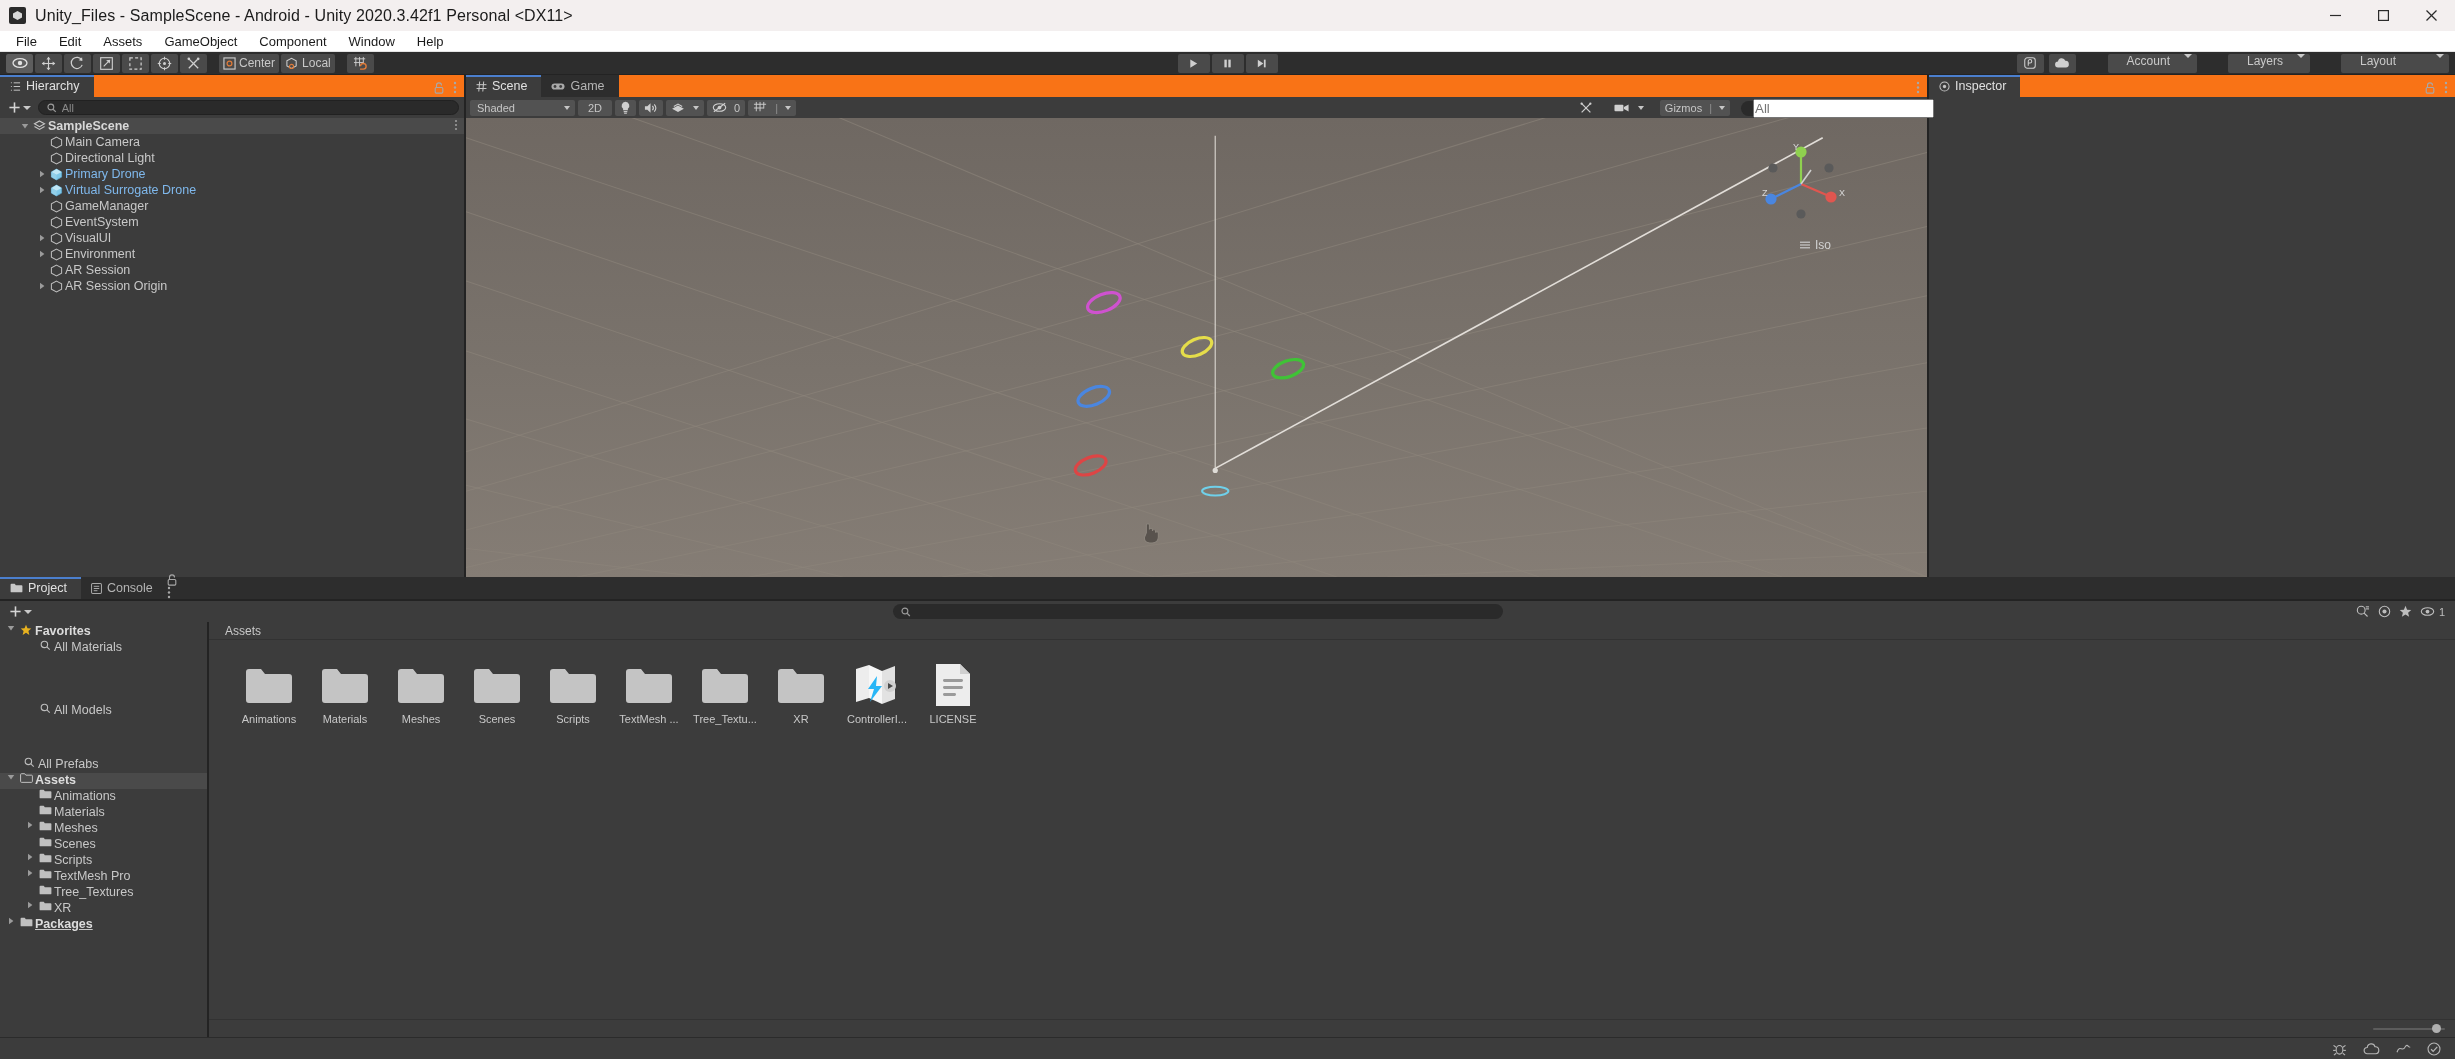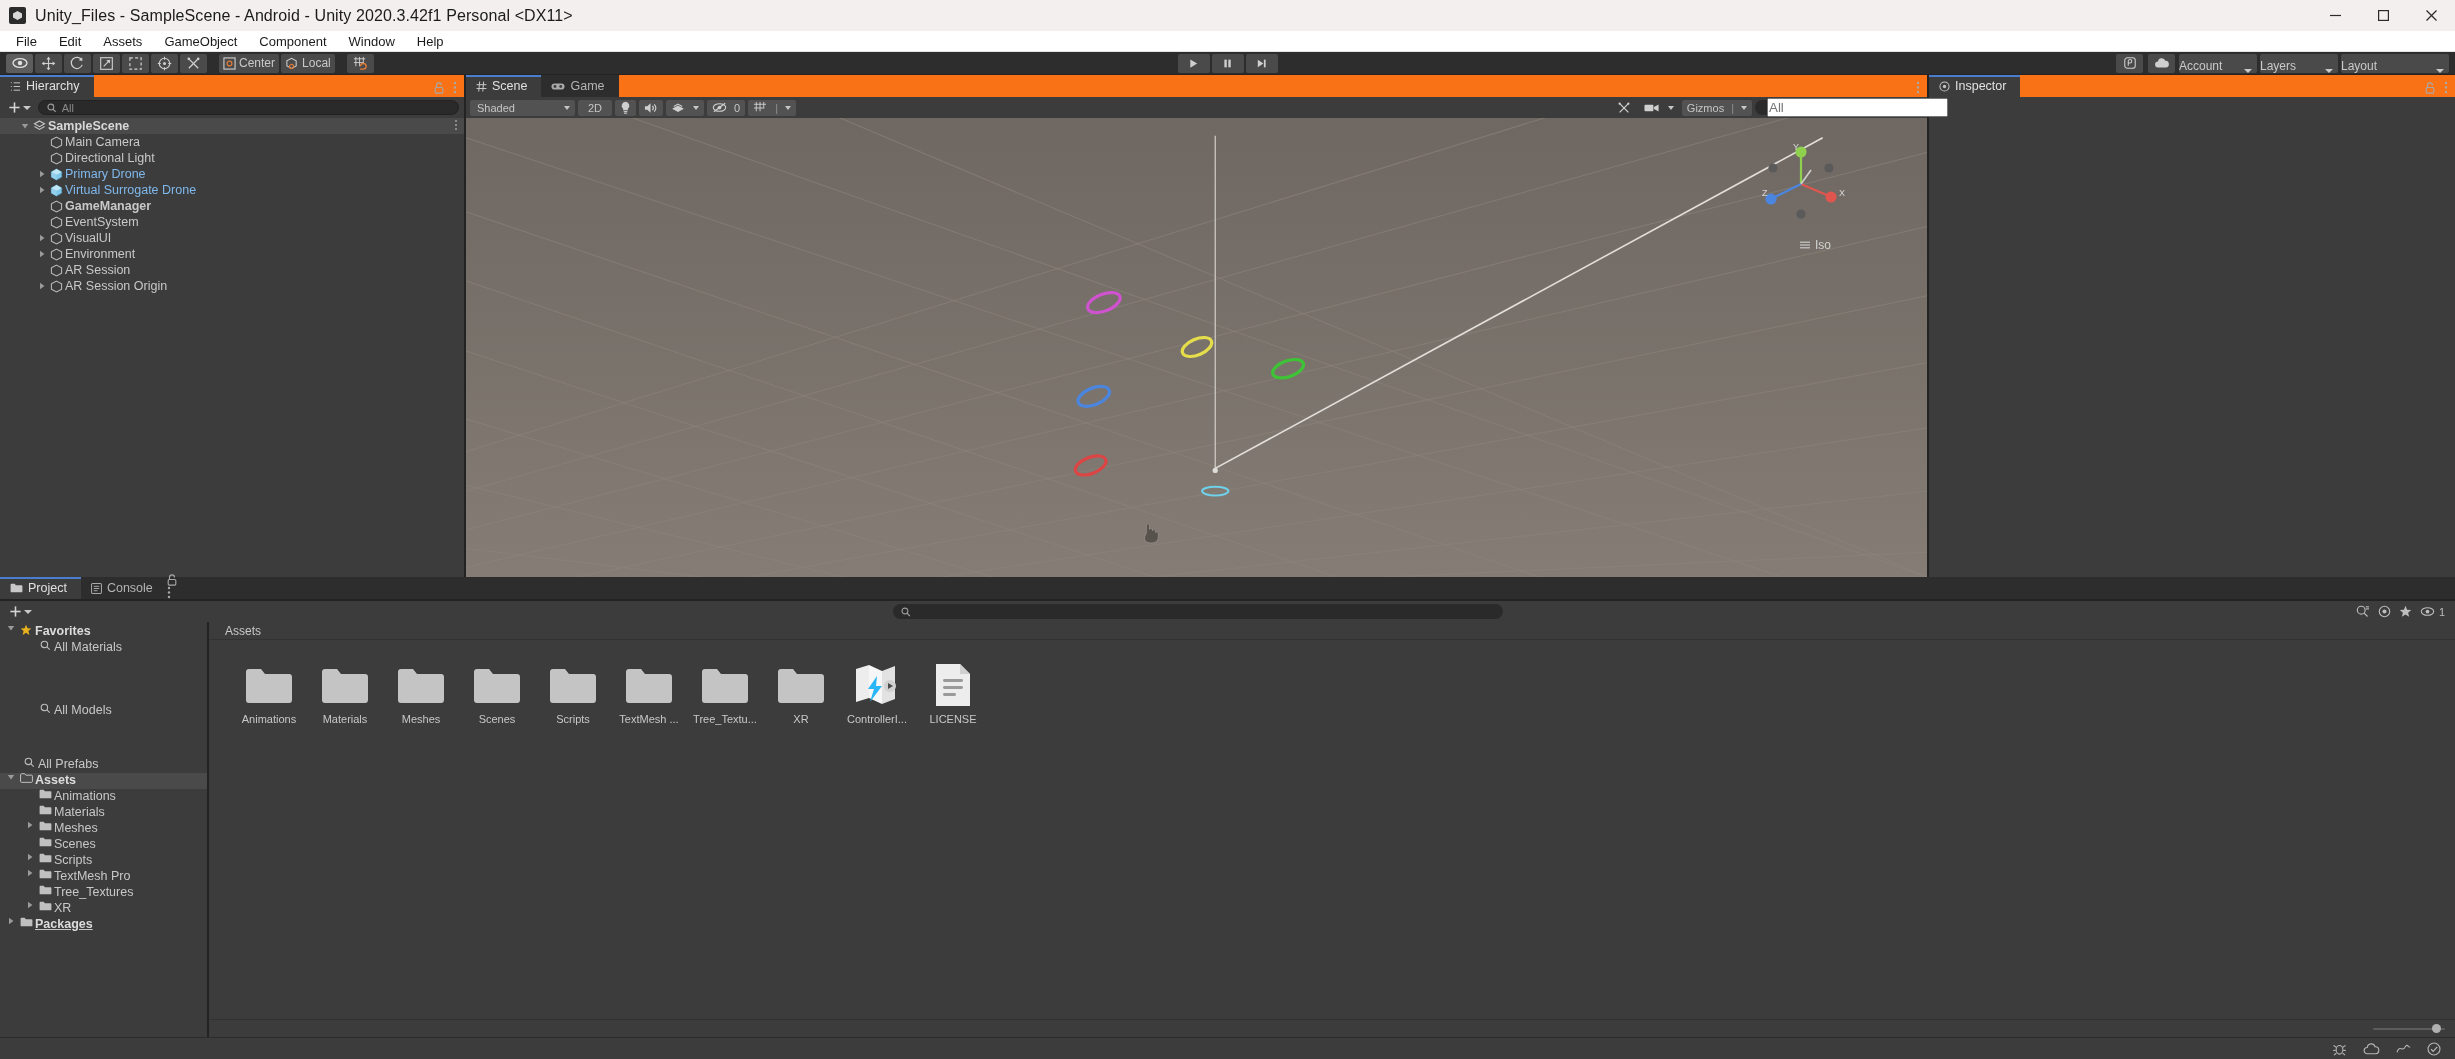--- a/index.html
+++ b/index.html
@@ -58,23 +58,23 @@
   .tsep { width: 10px; }
 
   .play-group {
     position: absolute; left: 50%; transform: translateX(-50%); display: flex; align-items: center;
   }
   .play-group .tbtn { min-width: 32px; background: #4a4a4a; }
 
   .right-group {
     position: absolute; right: 6px; display: flex; align-items: center; gap: 3px;
   }
-  .drop { height:19px; background:#4a4a4a; border-radius:2px; display:flex; align-items:flex-end;
-          padding: 0 5px 0 0; color:#c9c9c9; font-size:12px; gap:14px; min-width: 78px;
-          justify-content: space-between; cursor: default;}
+  .drop { height:19px; background:#4a4a4a; border-radius:2px; display:flex; align-items:flex-start;
+          padding: 0 5px 0 19px; color:#c9c9c9; font-size:12px; gap:14px; min-width: 78px;
+          justify-content: space-between; cursor: default; margin-left: 28px;}
   .caret { width:0;height:0;border-left:4px solid transparent;border-right:4px solid transparent;border-top:4px solid #c9c9c9;}
 
   
   .body { flex: 1 1 auto; display: flex; flex-direction: column; background: #383838; min-height: 0; }
   .upper { display: flex; flex: 0 0 502px; height: 502px; }
   .lower { flex: 1 1 auto; display: flex; flex-direction: column; min-height: 0; }
 
   
   .panel { background: #383838; display: flex; flex-direction: column; min-width: 0; min-height:0; }
   .tabrow { height: 22px; background: #f97316; display: flex; align-items: flex-end; position: relative; flex: 0 0 22px; }
@@ -112,21 +112,21 @@
   .hrow .dots { position:absolute; right:6px; color:#9a9a9a; font-size:12px; letter-spacing:0; }
 
   
   .sceneview { flex: 1 1 auto; border-right: 2px solid #232323; }
   .s-toolbar { height: 21px; background: #3c3c3c; display:flex; align-items:center; gap:3px; padding: 0 4px; flex:0 0 21px; position:relative;}
   .sbtn { height:16px; background:#525252; border-radius:2px; display:flex; align-items:center; justify-content:center;
           padding: 0 5px; color:#c6c6c6; font-size:11px; gap:4px; cursor:default; }
   .sbtn.nobg { background: transparent; }
   .sm-caret { width:0;height:0;border-left:3.5px solid transparent;border-right:3.5px solid transparent;border-top:4px solid #c6c6c6; }
   .shaded { width: 105px; justify-content: space-between; padding: 0 5px 0 7px; }
-  .s-right { position:absolute; right:4px; display:flex; align-items:flex-start; gap:3px; }
+  .s-right { position:absolute; right:18px; display:flex; align-items:flex-end; gap:11px; }
   .gizsearch { width:168px; height:15px; background:#2a2a2a; border-radius:8px; display:flex; align-items:center;
                padding:0 7px; gap:5px; color:#8d8d8d; font-size:11px; }
 
   .viewport { flex: 1 1 auto; position: relative; overflow: hidden; background: #736b66; }
 
   
   .viewport svg.scene { position:absolute; inset:0; width:100%; height:100%; display:block; }
 
   .axis-gizmo { position: absolute; right: 78px; top: 18px; width: 96px; height: 96px; }
   .iso-label { position: absolute; right: 96px; top: 120px; color:#d2d2d2; font-size: 12px; display:flex; align-items:center; gap:4px;text-align:right;}
@@ -465,21 +465,21 @@
               </span>
               <span class="gicon">
                 <svg width="13" height="13" viewBox="0 0 14 14">
                   <path d="M7 1.2 L12.5 4.2 V9.8 L7 12.8 L1.5 9.8 V4.2 Z" fill="#7fc8e8" stroke="#5fa9d0" stroke-width="0.8"></path>
                   <path d="M7 1.2 L12.5 4.2 L7 7.2 L1.5 4.2 Z" fill="#bfe6f5"></path>
                   <path d="M1.5 4.2 L7 7.2 V12.8 L1.5 9.8 Z" fill="#93d0ea"></path>
                 </svg>
               </span>
               <span class="hname">Virtual Surrogate Drone</span>
             </div>
-            <div class="hrow" style="padding-left: 35px; font-weight: bold;">
+            <div class="hrow" style="padding-left: 35px;">
               <span class="arrow empty">
                 <svg width="8" height="8" viewBox="0 0 8 8">
                   <path d="M2 0.8 L6.4 4 L2 7.2 Z" fill="#9b9b9b"></path>
                 </svg>
               </span>
               <span class="gicon">
                 <svg width="13" height="13" viewBox="0 0 14 14">
                   <path d="M7 1.2 L12.5 4.2 V9.8 L7 12.8 L1.5 9.8 V4.2 Z" fill="none" stroke="#bfbfbf" stroke-width="1.1"></path>
                 </svg>
               </span>

